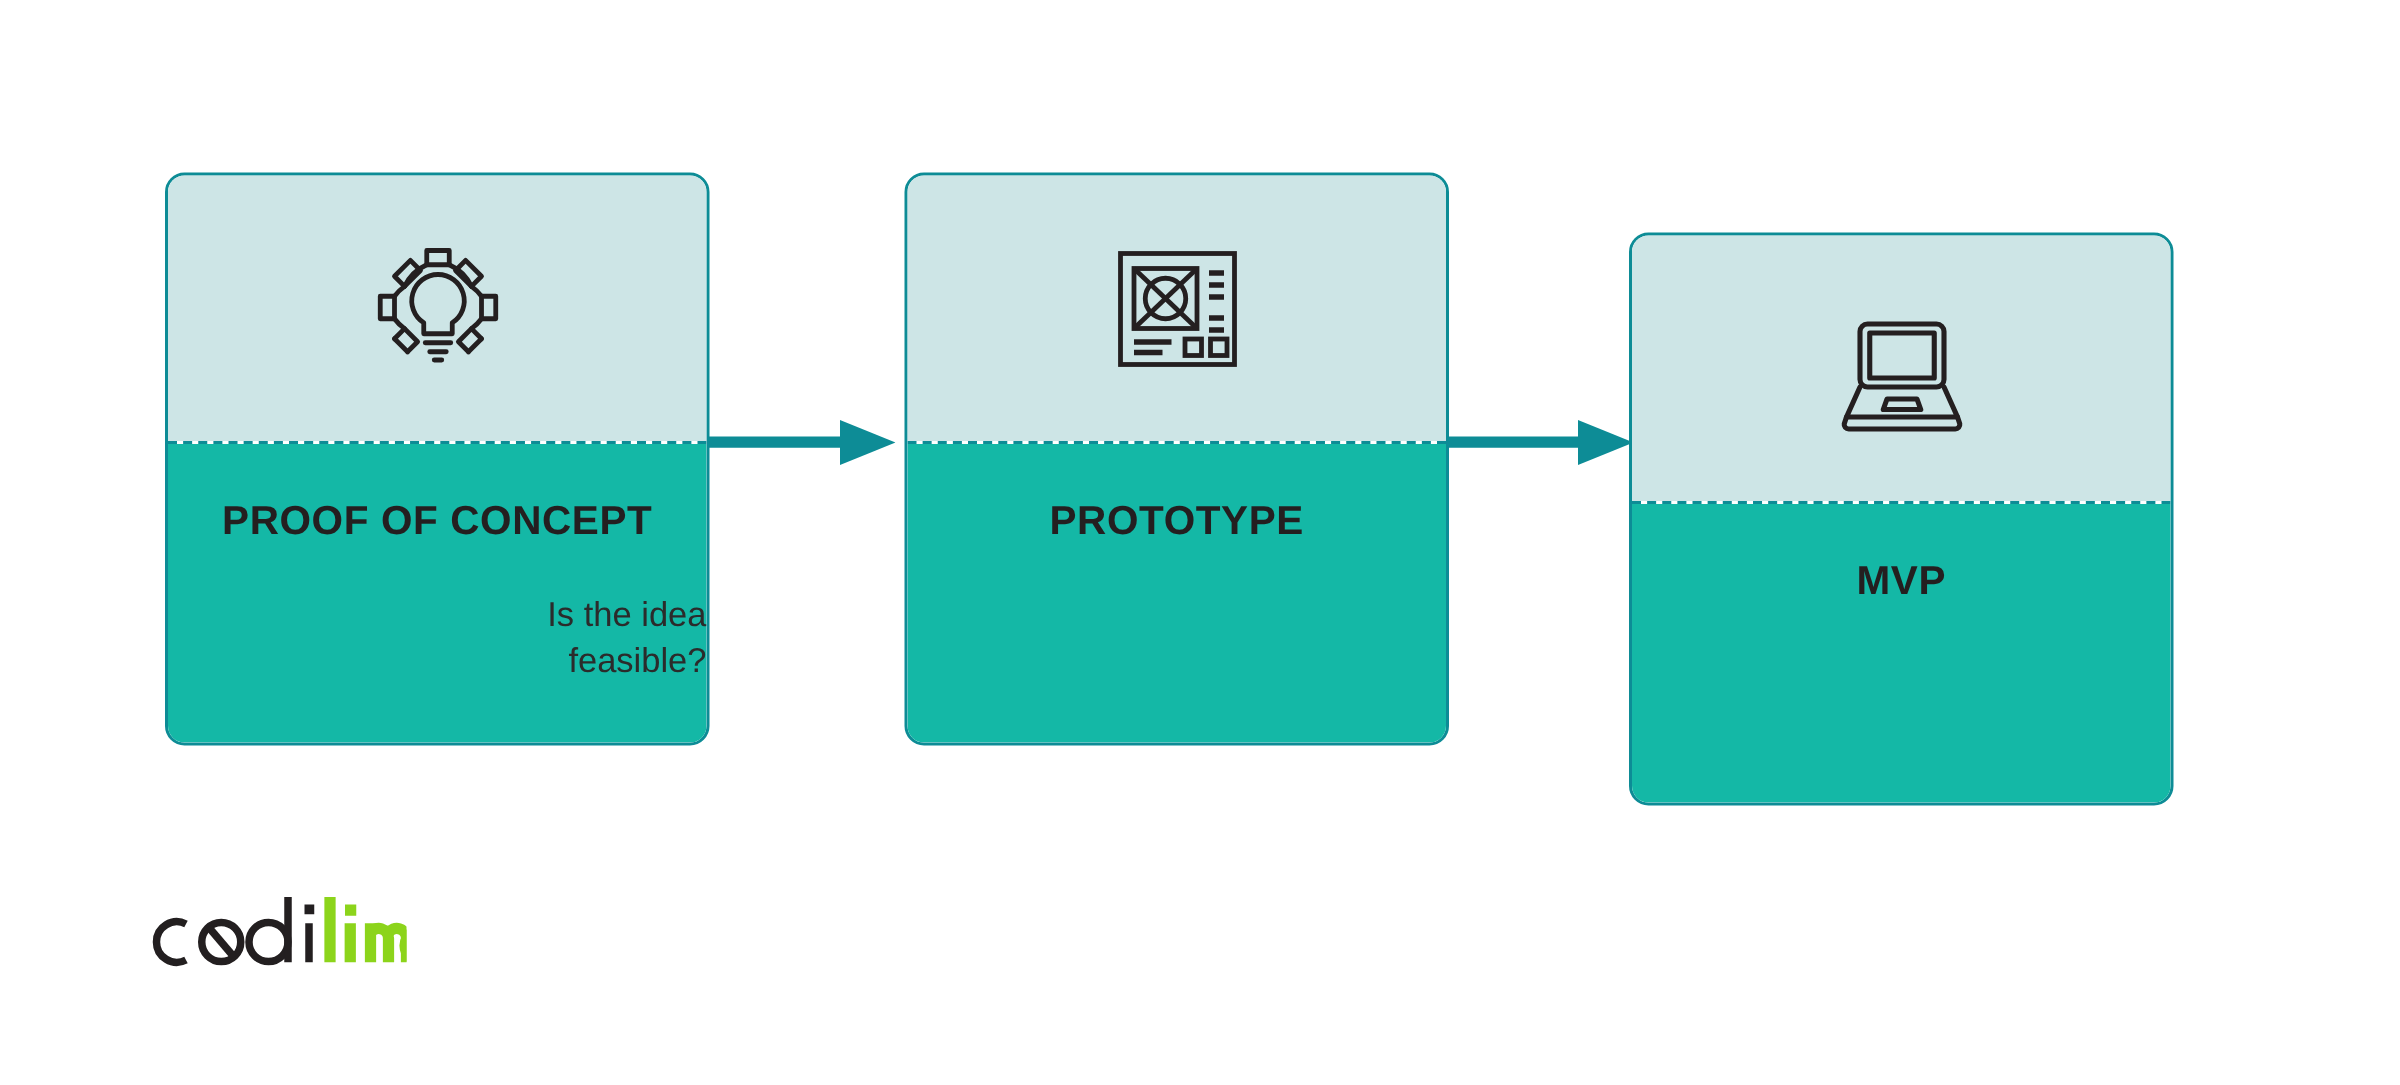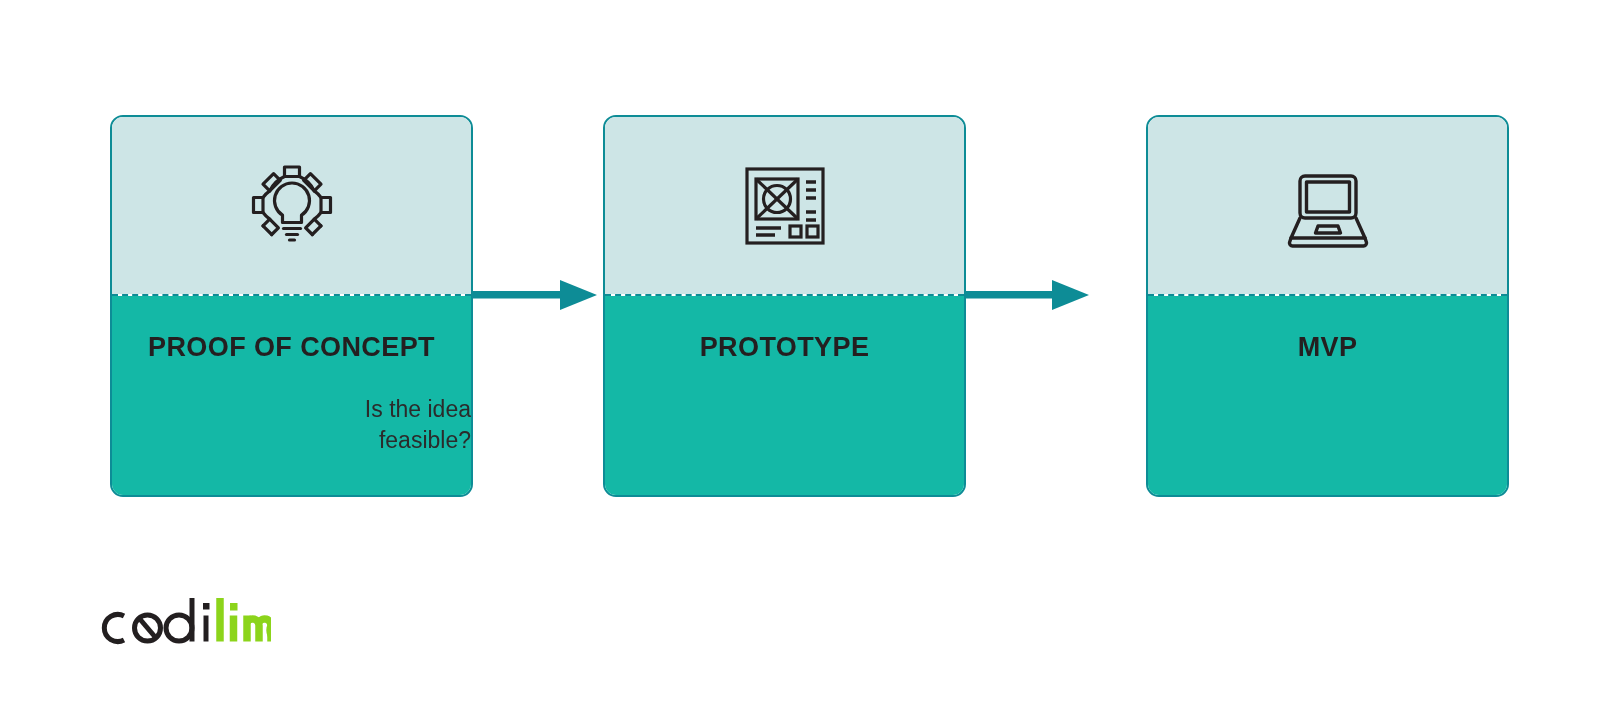--- a/index.html
+++ b/index.html
@@ -30,21 +30,21 @@
     width: 363px;
     height: 382px;
     box-sizing: border-box;
     border: 2px solid #0d8c96;
     border-radius: 13px;
     background: #ffffff;
     overflow: hidden;
   }
   .card.c1 { left: 110px; }
   .card.c2 { left: 603px; text-decoration: underline; }
-  .card.c3 { left: 1146px; }
+  .card.c3 { left: 1086px; margin-top: 40px; }
 
   .card-top {
     position: absolute;
     left: 0; top: 0;
     width: 100%;
     height: 177px;
     background: #cde5e6;
     display: flex;
     align-items: center;
     justify-content: center;

